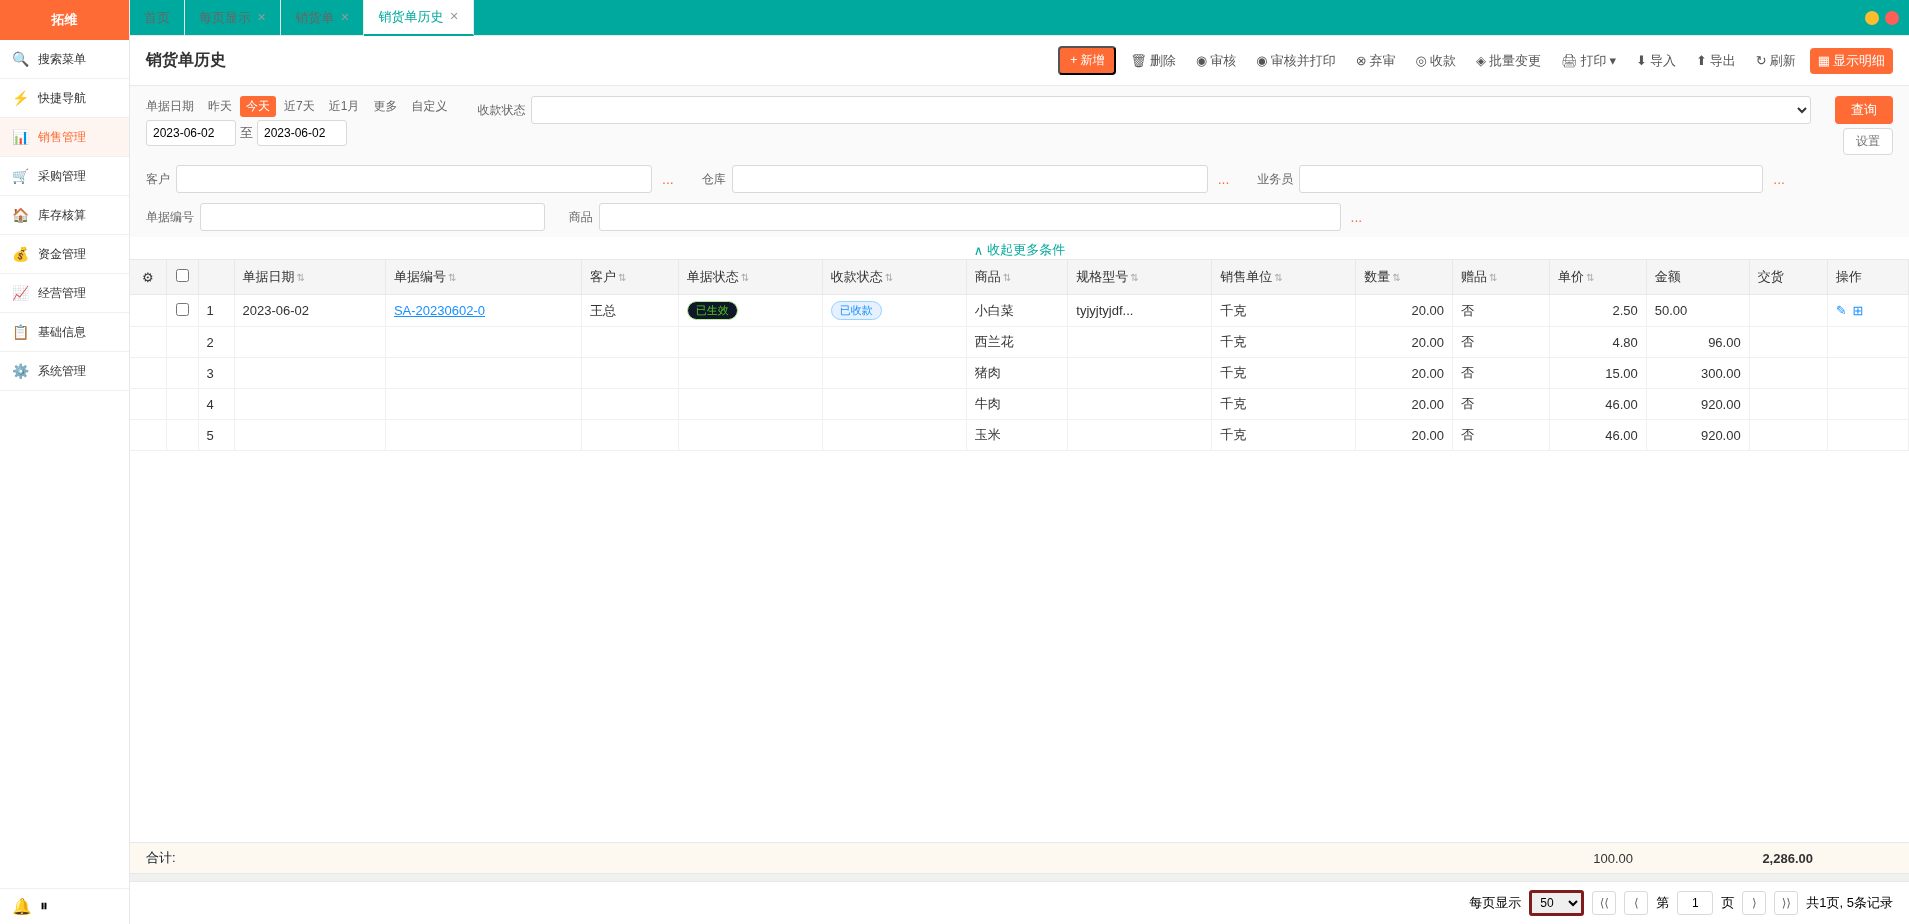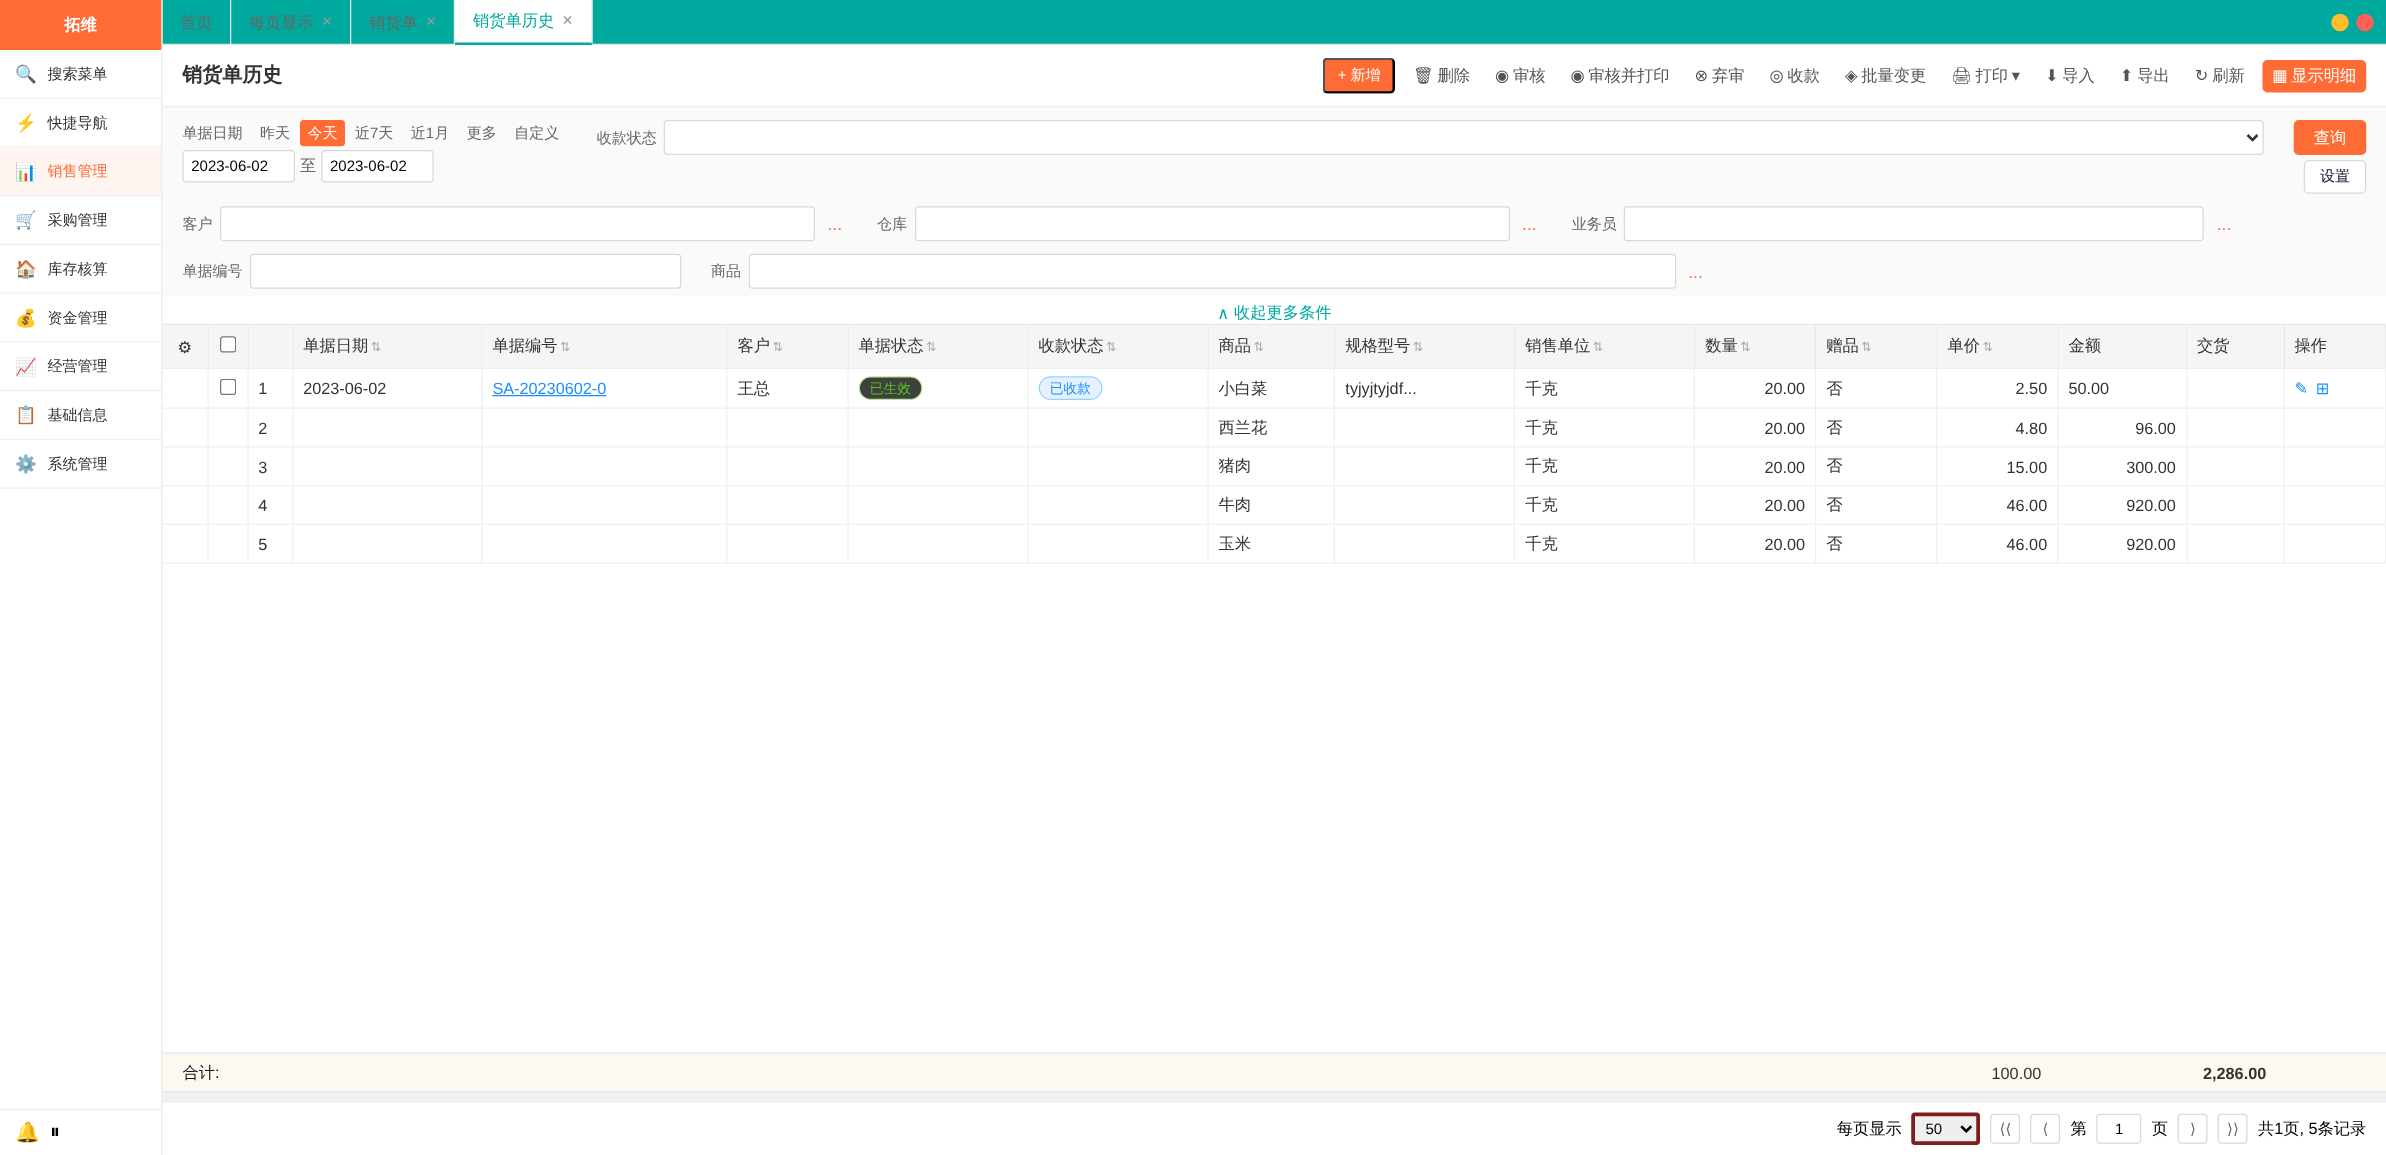--- a/index.html
+++ b/index.html
@@ -230,21 +230,21 @@
       background: #ff6b35;
       color: #fff;
       border: none;
       border-radius: 4px;
       padding: 5px 16px;
       cursor: pointer;
       font-size: 13px;
     }
     .settings-btn {
       background: #fff;
-      color: #0f172a;
+      color: #737373;
       border: 1px solid #d9d9d9;
       border-radius: 4px;
       padding: 4px 12px;
       cursor: pointer;
       font-size: 12px;
     }
     .query-actions {
       display: flex;
       flex-direction: column;
       gap: 4px;
@@ -290,21 +290,21 @@
       border-right: 1px solid #f0f0f0;
       color: #333;
       white-space: nowrap;
     }
     .badge {
       display: inline-block;
       padding: 1px 8px;
       border-radius: 10px;
       font-size: 11px;
     }
-    .badge-green { background: #404040; color: #52c41a; border: 1px solid #b7eb8f; }
+    .badge-green { background: #0f172a; color: #52c41a; border: 1px solid #b7eb8f; }
     .badge-blue { background: #e6f0ff; color: #1890ff; border: 1px solid #91d5ff; }
     .link-text {
       color: #1890ff;
       cursor: pointer;
       text-decoration: underline;
       margin-top: 48px;
     }
     .action-icons {
       display: flex;
       gap: 6px;

